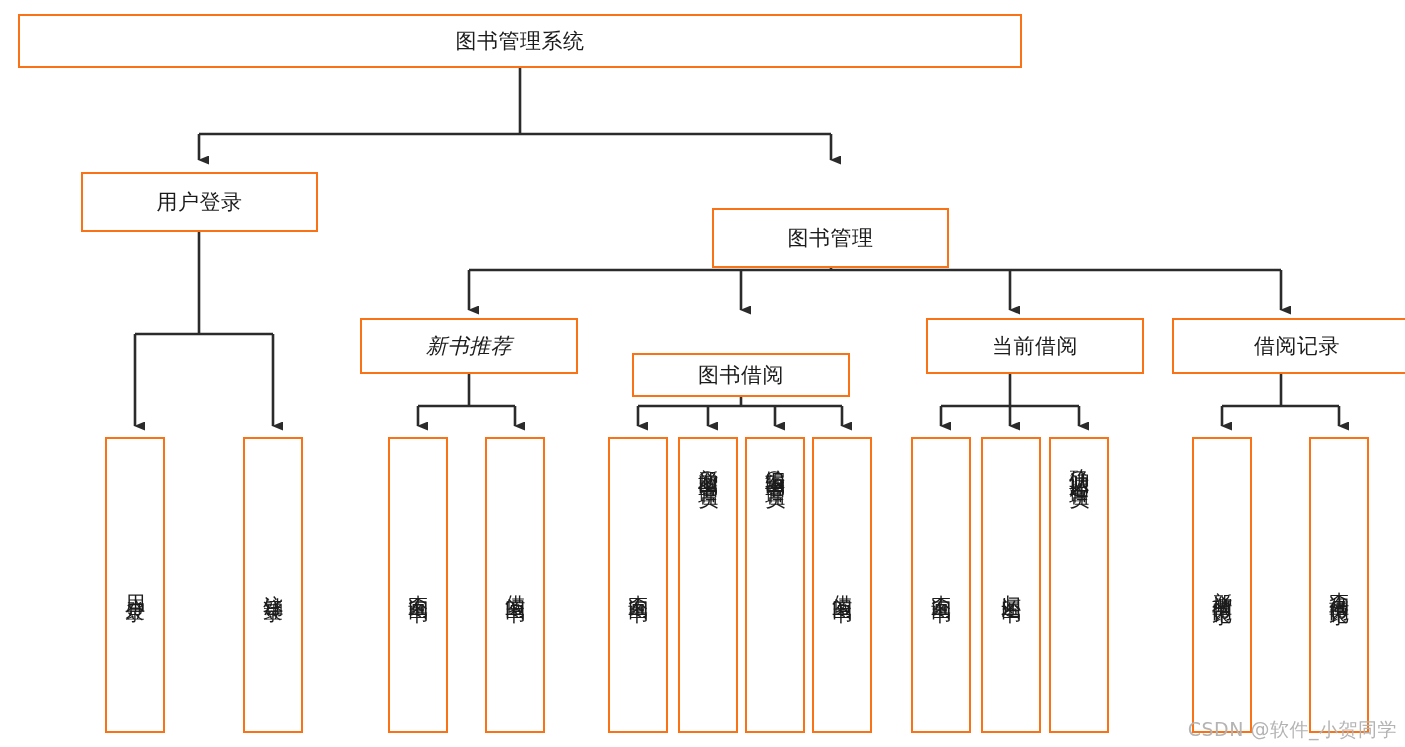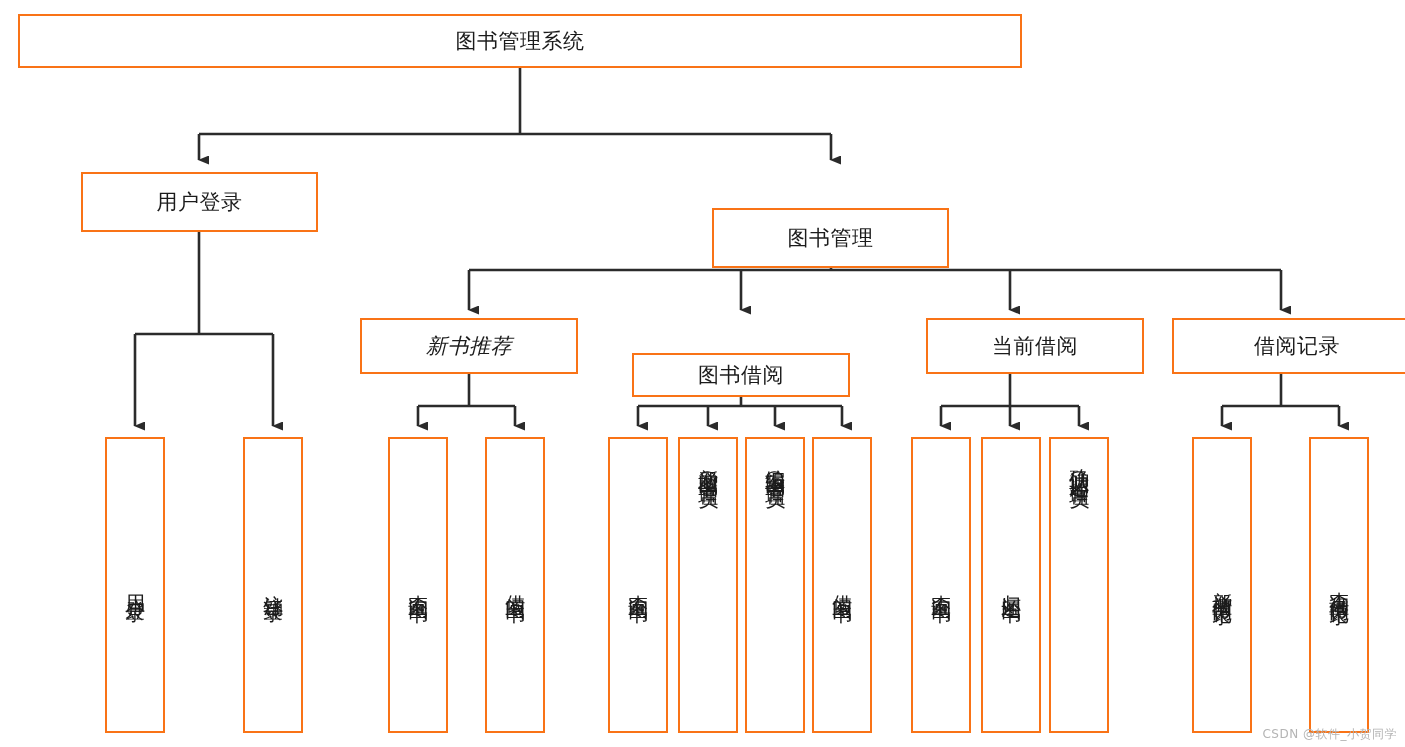--- a/index.html
+++ b/index.html
@@ -54,21 +54,21 @@
     padding-top: 14px;
   }
   .node-box.vertical.short {
     align-items: center;
     padding-top: 0;
   }
   #watermark {
     position: absolute;
     right: 8px;
     bottom: 4px;
-    font-size: 12px;
+    font-size: 19px;
     color: #b4b4b4;
     white-space: nowrap;
     letter-spacing: 0.5px;
   }
 </style>
 </head>
 <body>
 
 <div id="diagram-root">
 

